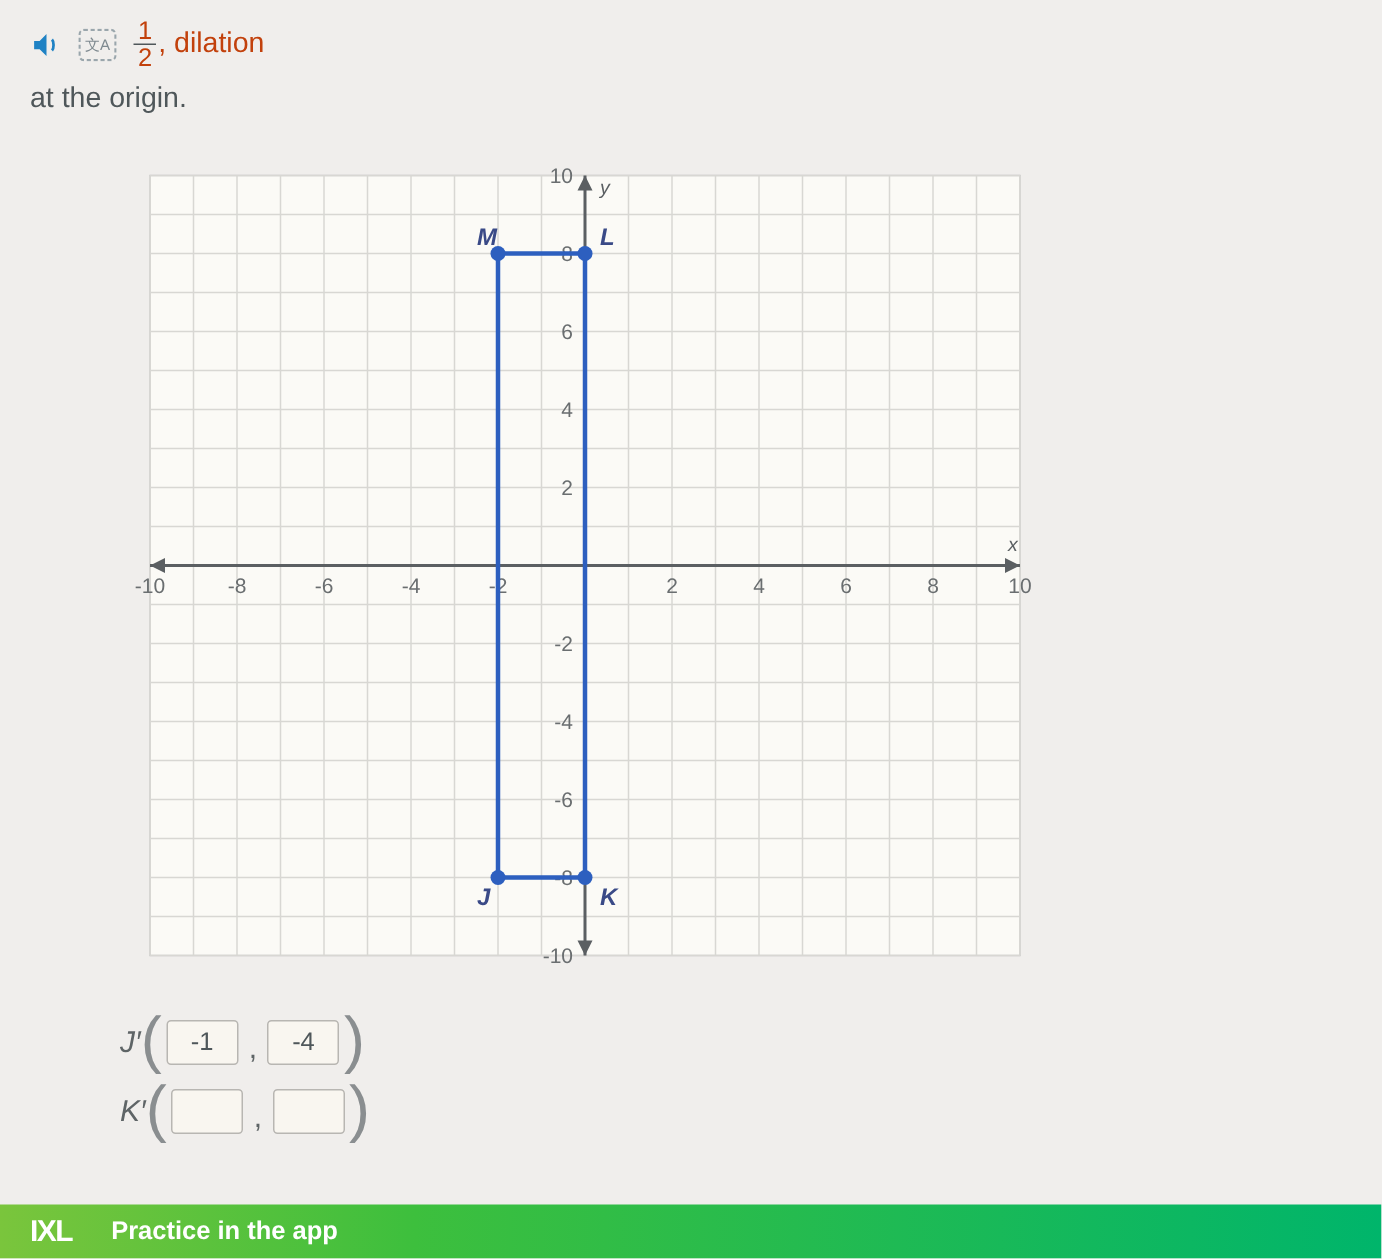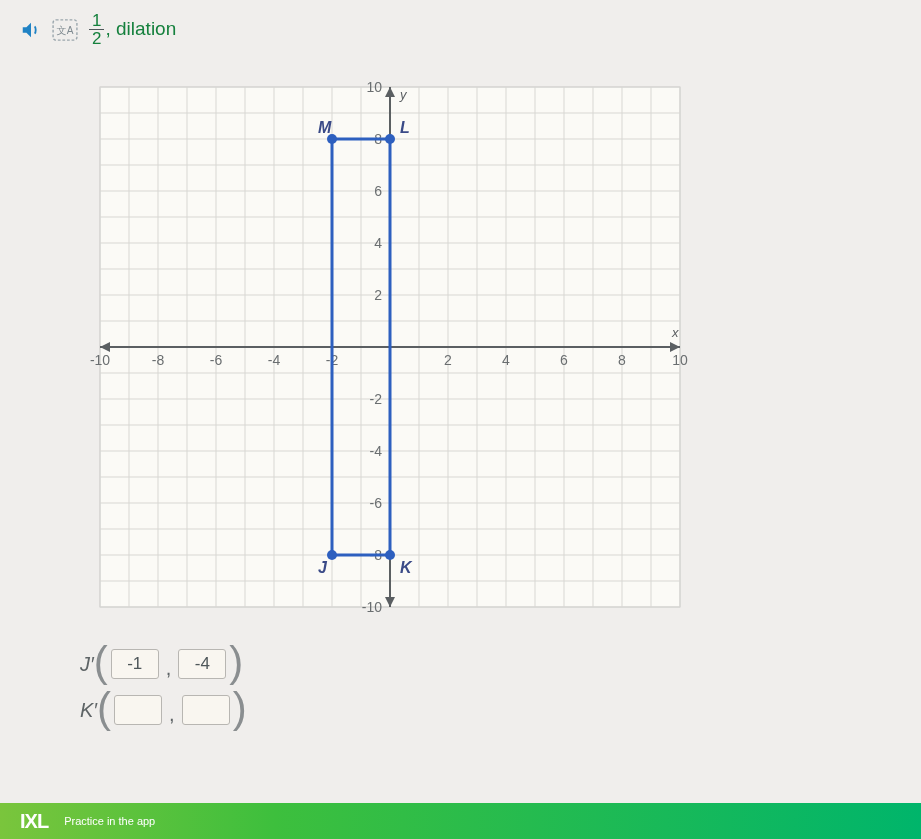--- a/index.html
+++ b/index.html
@@ -14,21 +14,21 @@
   }
   .content {
     padding: 12px 20px 0 20px;
   }
   .question-row {
     display: flex;
     align-items: center;
     gap: 10px;
     font-size: 19px;
     line-height: 1.7;
-    color: #15803d;
+    color: #c2410c;
   }
   .audio-icon svg, .lang-icon svg { display: block; }
   .question-text { flex: 1; }
   .frac {
     display: inline-flex;
     flex-direction: column;
     align-items: center;
     vertical-align: middle;
     line-height: 1;
     font-size: 17px;
@@ -87,23 +87,23 @@
     background: linear-gradient(90deg, #7ac53c 0%, #3dbf3d 30%, #00b56b 100%);
     display: flex;
     align-items: center;
     padding-left: 20px;
   }
   .ixl {
     color: #fff;
     font-weight: bold;
     font-size: 20px;
     letter-spacing: -1px;
-    margin-right: 16px;
-  }
-  .footer-text { color: #fff; font-size: 11px; }
+    margin-right: 26px;
+  }
+  .footer-text { color: #fff; font-size: 17px; font-weight: bold; }
 </style>
 </head>
 <body>
 
 <div class="content">
   <div class="question-row">
     <span class="audio-icon">
       <svg width="22" height="22" viewBox="0 0 24 24">
           <path fill="#1f82c4" d="M3 9v6h4l5 5V4L7 9H3z"></path>
           <path fill="none" stroke="#1f82c4" stroke-width="2" d="M16 8c1.5 1.5 1.5 6.5 0 8"></path>
@@ -115,20 +115,21 @@
           <text x="14" y="16" text-anchor="middle" font-size="11" fill="#7f8a90" font-family="Arial">文A</text>
         </svg>
     </span>
     <span class="question-text">
       <span class="frac">
         <span class="num">1</span>
         <span class="den">2</span>
       </span><span>, dilation</span>
     </span>
   </div>
+  <div class="q-cont">at the origin.</div>
 
   <div class="graph-wrap">
     <svg id="graph-svg" width="620" height="560" viewBox="0 0 620 560">
         <rect x="20" y="20" width="580" height="520" fill="#fbfaf6" stroke="#c9c9c9"></rect>
         <line x1="20" y1="20" x2="20" y2="540" stroke="#d8d7d3" stroke-width="1"></line>
         <line x1="49" y1="20" x2="49" y2="540" stroke="#d8d7d3" stroke-width="1"></line>
         <line x1="78" y1="20" x2="78" y2="540" stroke="#d8d7d3" stroke-width="1"></line>
         <line x1="107" y1="20" x2="107" y2="540" stroke="#d8d7d3" stroke-width="1"></line>
         <line x1="136" y1="20" x2="136" y2="540" stroke="#d8d7d3" stroke-width="1"></line>
         <line x1="165" y1="20" x2="165" y2="540" stroke="#d8d7d3" stroke-width="1"></line>

